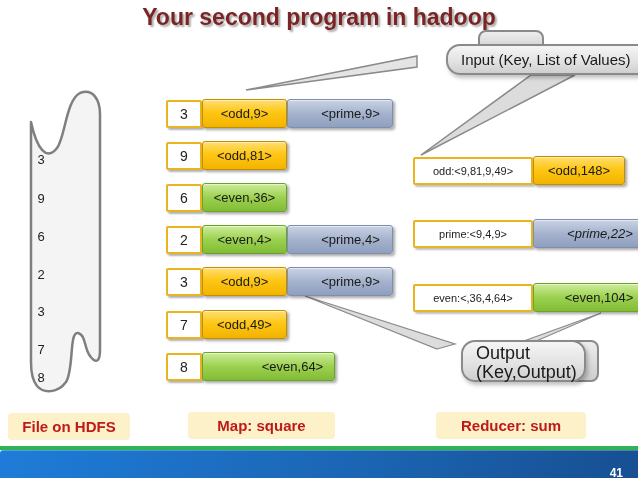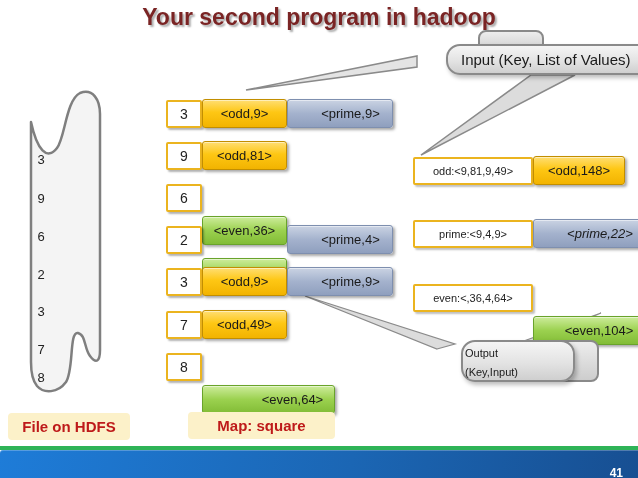--- a/index.html
+++ b/index.html
@@ -25,21 +25,21 @@
   }
   .callout-back {
     position:absolute; z-index:3;
     background:linear-gradient(180deg,#EDEDED,#CDCDCD);
     border:2px solid #8A8A8A; border-radius:8px;
   }
   #input-callout { left:417px; top:44px; width:202px; height:27px;
     font-size:15px; display:flex; align-items:center; padding-left:13px; }
   #input-callout-back { left:478px; top:30px; width:62px; height:20px; }
   #output-callout { left:432px; top:340px; width:108px; height:36px;
-    font-size:11px; line-height:19px; padding:2px 0 0 2px; }
+    font-size:18px; line-height:19px; padding:2px 0 0 13px; }
   #output-callout-back { left:538px; top:340px; width:57px; height:38px; }
   #output-callout-back .paren { position:absolute; left:17px; top:19px; font-size:15px; color:#1a1a1a; }
 
   
   .hnum { position:absolute; left:30px; width:22px; text-align:center;
     font-size:13px; color:#222; z-index:2; }
 
   
   .row-wrap { position:absolute; left:0; width:638px; height:0; z-index:2; }
   .num-box {
@@ -53,21 +53,21 @@
     border:2px solid #EBB41F; border-radius:2px;
     display:flex; align-items:center; justify-content:center;
     font-size:11px; color:#222; box-shadow:2px 2px 2px rgba(0,0,0,0.25);
   }
   .vbox {
     position:absolute; height:27px; display:flex; align-items:center; justify-content:center;
     font-size:13px; color:#1a1a1a; border-radius:3px; border:1px solid;
     box-shadow:2px 2px 3px rgba(0,0,0,0.35), inset 0 1px 0 rgba(255,255,255,0.5);
   }
   .vbox.gold  { background:linear-gradient(180deg,#FFDE73 0%,#FEC714 45%,#F2B300 100%); border-color:#C28E00;text-align:right; }
-  .vbox.green { background:linear-gradient(180deg,#CDEC9B 0%,#9BD14F 50%,#82BC36 100%); border-color:#69A32B;margin-top:33px; }
+  .vbox.green { background:linear-gradient(180deg,#CDEC9B 0%,#9BD14F 50%,#82BC36 100%); border-color:#69A32B; }
   .vbox.blue  { background:linear-gradient(180deg,#CAD3E3 0%,#A4B2CD 50%,#8F9FBE 100%); border-color:#7E8FAF;padding-left:21px; }
 
   
   .slide-label {
     position:absolute; z-index:2; background:#FCF1C9; border-radius:4px;
     color:#BE1A1A; font-weight:bold; font-size:15px; height:27px;
     display:flex; align-items:center; justify-content:center;
   }
   #label-hdfs    { left:8px;   top:413px; width:122px; }
   #label-map     { left:188px; top:412px; width:147px; }
@@ -112,21 +112,21 @@
   <div class="callout-back" id="input-callout-back"></div>
   <div class="callout" id="input-callout">
     <span>Input (Key, List of Values)</span>
   </div>
 
   <div class="callout-back" id="output-callout-back">
     <span class="paren">)</span>
   </div>
   <div class="callout" id="output-callout">
     <div>Output</div>
-    <div>(Key,Input)</div>
+    <div>(Key,Output)</div>
   </div>
 
   <div id="hdfs-numbers">
       <div class="hnum" style="top: 152px;">3</div>
       <div class="hnum" style="top: 191px;">9</div>
       <div class="hnum" style="top: 229px;">6</div>
       <div class="hnum" style="top: 267px;">2</div>
       <div class="hnum" style="top: 304px;">3</div>
       <div class="hnum" style="top: 342px;">7</div>
       <div class="hnum" style="top: 370px;">8</div>
@@ -174,19 +174,20 @@
         <div class="vbox blue" style="left: 533px; width: 90px; font-style: italic;">&lt;prime,22&gt;</div>
       </div>
       <div class="row-wrap" style="top: 283px;">
         <div class="rkey-box" style="top: 1px;">even:&lt;,36,4,64&gt;</div>
         <div class="vbox green" style="left: 533px; width: 90px; padding-left: 20px;">&lt;even,104&gt;</div>
       </div>
     </div>
 
   <div class="slide-label" id="label-map">Map: square</div>
   <div class="slide-label" id="label-hdfs">File on HDFS</div>
+  <div class="slide-label" id="label-reducer">Reducer: sum</div>
 
   <div id="green-line"></div>
   <div id="bottom-bar">
     <span id="page-number">41</span>
   </div>
 
 </div>
 
 </body></html>

